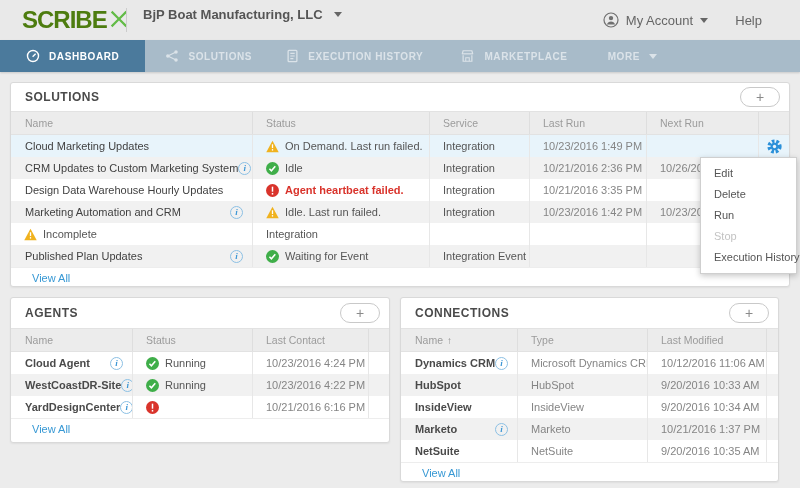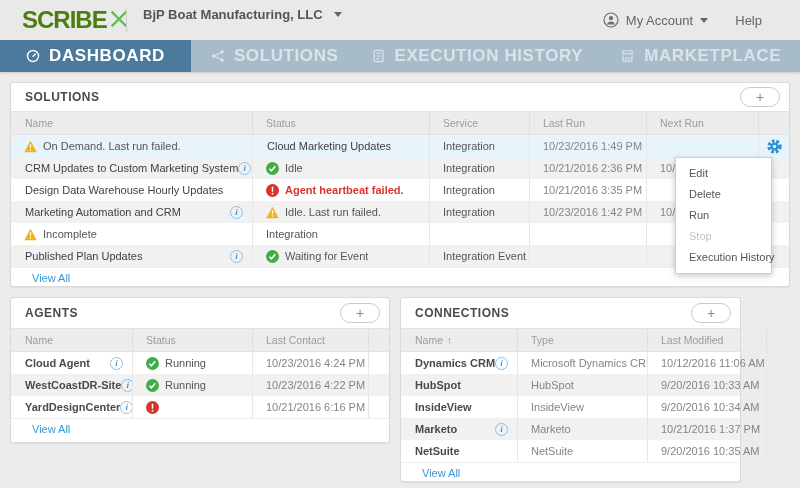--- a/index.html
+++ b/index.html
@@ -19,34 +19,34 @@
          font-size:13px; font-weight:bold; color:#555; cursor:pointer; }
   .account { position:absolute; right:92px; top:0; height:40px; display:flex; align-items:center; gap:7px;
              font-size:13px; color:#666; cursor:pointer; }
   .help { position:absolute; right:38px; top:0; height:40px; display:flex; align-items:center;
           font-size:13px; color:#666; cursor:pointer; }
   .caret { width:0; height:0; border-left:4px solid transparent; border-right:4px solid transparent;
            border-top:5px solid #666; display:inline-block; }
   
   .nav { position:absolute; left:0; top:40px; width:800px; height:32px; background:#a8bbc9;
          display:flex; align-items:stretch; box-shadow:0 1px 2px rgba(0,0,0,.15); }
-  .nav-item { display:flex; align-items:center; gap:9px; font-size:17px; font-weight:bold;
+  .nav-item { display:flex; align-items:center; gap:9px; font-size:10px; font-weight:bold;
               letter-spacing:.6px; color:#dbe3e9; cursor:pointer; white-space:nowrap; }
   .nav-item .caret { border-top-color:#dbe3e9; border-left-width:4px; border-right-width:4px; }
   .nav-item.active { background:#4b7a9c; color:#ffffff; padding:0 26px; }
   .ni-sol  { margin-left:20px; }
   .ni-exec { margin-left:34px; }
   .ni-mkt  { margin-left:37px; }
   .ni-more { margin-left:40px; }
   
   .panel { position:absolute; background:#fff; border:1px solid #d9d9d9; border-radius:3px;
            box-shadow:0 1px 2px rgba(0,0,0,.06); }
   #solutions-panel   { left:10px;  top:82px;  width:780px; height:205px; }
   #agents-panel      { left:10px;  top:297px; width:380px; height:146px; }
-  #connections-panel { left:400px; top:297px; width:341px; height:185px; }
+  #connections-panel { left:400px; top:297px; width:379px; height:185px; }
   .panel-head { position:relative; height:28px; }
   #agents-panel .panel-head, #connections-panel .panel-head { height:30px; }
   .panel-title { position:absolute; left:14px; top:50%; transform:translateY(-50%);
                  font-size:12px; font-weight:bold; color:#4a4a4a; letter-spacing:.5px; }
   .add-btn { position:absolute; right:9px; top:50%; transform:translateY(-50%);
              width:40px; height:20px; background:#fff; border:1px solid #c9c9c9; border-radius:11px;
              color:#8a8a8a; font-size:14px; line-height:18px; text-align:center; cursor:pointer; }
   
   .thead, .tr { display:grid; }
   .thead { height:24px; line-height:23px; background:#ececec;
@@ -71,21 +71,21 @@
   .sticon { display:inline-flex; width:13px; height:13px; flex:0 0 13px; }
   .info-icon { width:13px; height:13px; flex:0 0 13px; border:1px solid #8cc0e4; border-radius:50%;
                color:#3d97d6; font-size:9px; font-style:italic; font-weight:bold; text-align:center;
                line-height:11px; display:inline-block; cursor:pointer; font-family:"Liberation Serif", serif; }
   .info-icon::after { content:"i"; }
   .gear { display:inline-flex; margin:0 auto; cursor:pointer; }
   .td.gearcell { padding-left:0; justify-content:center; }
   .view-all { height:20px; line-height:20px; padding-left:21px; font-size:11px; color:#3798d4;
               cursor:pointer; border-top:1px solid #ededed; }
   
-  .ctx-menu { position:absolute; left:675px; top:157px; width:97px; background:#fff;
+  .ctx-menu { position:absolute; left:700px; top:157px; width:97px; background:#fff;
               border:1px solid #cfcfcf; box-shadow:0 2px 6px rgba(0,0,0,.22); padding:5px 0; z-index:50; }
   .ctx-item { height:21px; line-height:21px; padding-left:13px; font-size:11px; color:#555;
               cursor:pointer; white-space:nowrap; }
   .ctx-item.disabled { color:#c3c3c3; cursor:default; }
 </style>
 </head>
 <body>
 
 <div class="tophdr">
   <div class="logo">
@@ -170,32 +170,32 @@
   <div class="thead" id="solutions-head" style="grid-template-columns: 242px 177px 100px 117px 112px 30px;">
       <div class="th">Name</div>
       <div class="th">Status</div>
       <div class="th">Service</div>
       <div class="th">Last Run</div>
       <div class="th">Next Run</div>
       <div class="th"></div>
     </div>
   <div id="solutions-rows">
       <div class="tr selected" style="grid-template-columns: 242px 177px 100px 117px 112px 30px;">
+        <div class="td name">
+          <span>Cloud Marketing Updates</span>
+        </div>
         <div class="td status warning">
           <span class="sticon">
             <svg width="13" height="13" viewBox="0 0 14 14">
               <path d="M7 .7 L13.7 13.2 H.3 Z" fill="#f0b21e"></path>
               <rect x="6.3" y="4.6" width="1.4" height="4.1" fill="#fff"></rect>
               <rect x="6.3" y="9.8" width="1.4" height="1.6" fill="#fff"></rect>
             </svg>
           </span>
           <span class="sttext">On Demand. Last run failed.</span>
-        </div>
-        <div class="td name">
-          <span>Cloud Marketing Updates</span>
         </div>
         <div class="td">Integration</div>
         <div class="td date">10/23/2016 1:49 PM</div>
         <div class="td date"></div>
         <div class="td gearcell">
           <span class="gear">
             <svg width="15" height="15" viewBox="0 0 16 16">
               <circle cx="8" cy="8" r="5.6" fill="none" stroke="#2b90d9" stroke-width="4" stroke-dasharray="2.7 1.9"></circle>
               <circle cx="8" cy="8" r="4.1" fill="#2b90d9"></circle>
               <circle cx="8" cy="8" r="1.8" fill="#e8f4fb"></circle>

